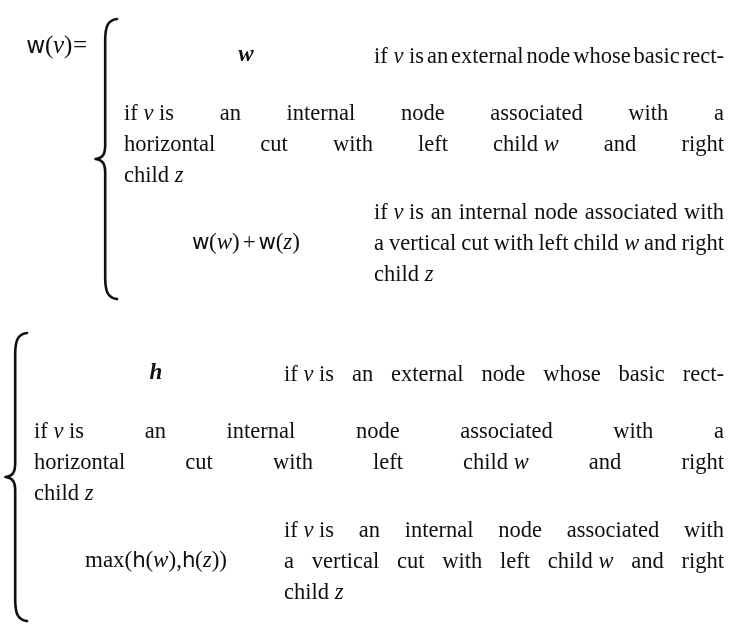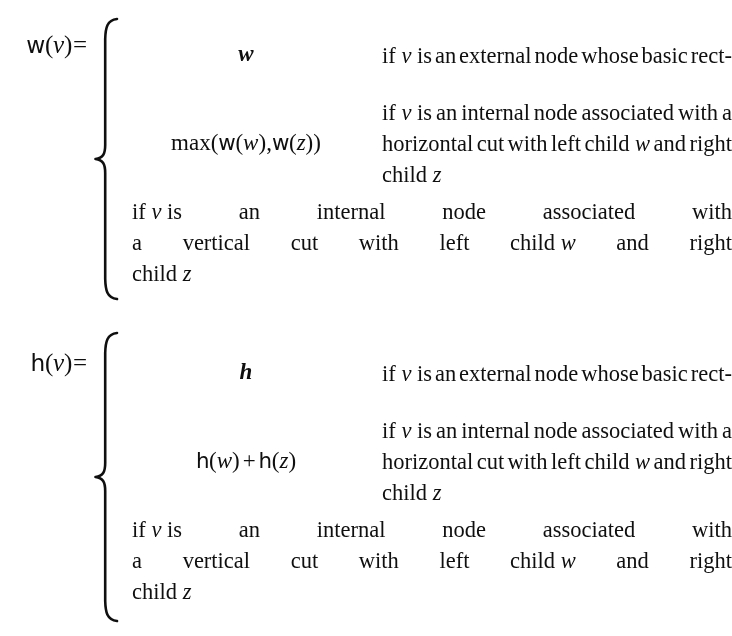--- a/index.html
+++ b/index.html
@@ -120,21 +120,20 @@
     line-height: 31px;
     text-align: justify;
     text-align-last: left;
     padding-right: 8px;
     box-sizing: border-box;
     hyphens: none;
   }
   .desc-cell .line {
     display: block;
     white-space: nowrap;
-    margin-left: 8px;
   }
   .desc-cell .line.just {
     display: flex;
     justify-content: space-between;
     width: 100%;
   }
   .desc-cell .line.just > span { white-space: nowrap; }
 </style>
 </head>
 <body>
@@ -164,23 +163,20 @@
             <span>external</span>
             <span>node</span>
             <span>whose</span>
             <span>basic</span>
             <span>rect-</span>
         </span>
       </div>
     </div>
 
     <div class="case-row r2">
-      <div class="formula-cell align-line2">
-        <span><span class="mathrm">max</span><span class="paren">(</span><span class="fn">w</span><span class="paren">(</span><span class="var">w</span><span class="paren">)</span><span class="mathrm">,</span><span class="fn">w</span><span class="paren">(</span><span class="var">z</span><span class="paren">)</span><span class="paren">)</span></span>
-      </div>
       <div class="desc-cell">
         <span class="line just">
           <span>if&nbsp;<i class="var">v</i>&nbsp;is</span>
             <span>an</span>
             <span>internal</span>
             <span>node</span>
             <span>associated</span>
             <span>with</span>
             <span>a</span>
         </span>
@@ -191,20 +187,23 @@
             <span>left</span>
             <span>child&nbsp;<i class="var">w</i></span>
             <span>and</span>
             <span>right</span>
         </span>
         <span class="line">child <i class="var">z</i></span>
       </div>
     </div>
 
     <div class="case-row r3">
+      <div class="formula-cell align-line2">
+        <span><span class="fn">w</span><span class="paren">(</span><span class="var">w</span><span class="paren">)</span><span class="op mathrm"> + </span><span class="fn">w</span><span class="paren">(</span><span class="var">z</span><span class="paren">)</span></span>
+      </div>
       <div class="desc-cell">
         <span class="line just">
           <span>if&nbsp;<i class="var">v</i>&nbsp;is</span>
             <span>an</span>
             <span>internal</span>
             <span>node</span>
             <span>associated</span>
             <span>with</span>
         </span>
         <span class="line just">
@@ -219,23 +218,20 @@
         </span>
         <span class="line">child <i class="var">z</i></span>
       </div>
     </div>
 
   </div>
 </div>
 
 <div class="equation-block" id="equation-h">
 
-  <div class="lhs-col">
-    <span class="lhs"><span class="fn">h</span><span class="paren">(</span><span class="var">v</span><span class="paren">)</span><span class="op">=</span></span>
-  </div>
 
   <div class="brace-col">
     <svg class="brace-svg" width="30" height="292" viewBox="0 0 30 292" aria-hidden="true">
       <path d="M25 2 C15 3, 13.5 11, 13.2 22 L13.2 132 C13.2 141, 11 145, 3.5 146 C11 147, 13.2 151, 13.2 160 L13.2 270 C13.5 281, 15 289, 25 290" fill="none" stroke="#100f0f" stroke-width="2.6" stroke-linecap="round" stroke-linejoin="round"></path>
     </svg>
   </div>
 
   <div class="cases">
 
     <div class="case-row r1">
@@ -249,23 +245,20 @@
             <span>external</span>
             <span>node</span>
             <span>whose</span>
             <span>basic</span>
             <span>rect-</span>
         </span>
       </div>
     </div>
 
     <div class="case-row r2">
-      <div class="formula-cell align-line2">
-        <span><span class="fn">h</span><span class="paren">(</span><span class="var">w</span><span class="paren">)</span><span class="op mathrm"> + </span><span class="fn">h</span><span class="paren">(</span><span class="var">z</span><span class="paren">)</span></span>
-      </div>
       <div class="desc-cell">
         <span class="line just">
           <span>if&nbsp;<i class="var">v</i>&nbsp;is</span>
             <span>an</span>
             <span>internal</span>
             <span>node</span>
             <span>associated</span>
             <span>with</span>
             <span>a</span>
         </span>
@@ -276,20 +269,23 @@
             <span>left</span>
             <span>child&nbsp;<i class="var">w</i></span>
             <span>and</span>
             <span>right</span>
         </span>
         <span class="line">child <i class="var">z</i></span>
       </div>
     </div>
 
     <div class="case-row r3">
+      <div class="formula-cell align-line2">
+        <span><span class="mathrm">max</span><span class="paren">(</span><span class="fn">h</span><span class="paren">(</span><span class="var">w</span><span class="paren">)</span><span class="mathrm">,</span><span class="fn">h</span><span class="paren">(</span><span class="var">z</span><span class="paren">)</span><span class="paren">)</span></span>
+      </div>
       <div class="desc-cell">
         <span class="line just">
           <span>if&nbsp;<i class="var">v</i>&nbsp;is</span>
             <span>an</span>
             <span>internal</span>
             <span>node</span>
             <span>associated</span>
             <span>with</span>
         </span>
         <span class="line just">

